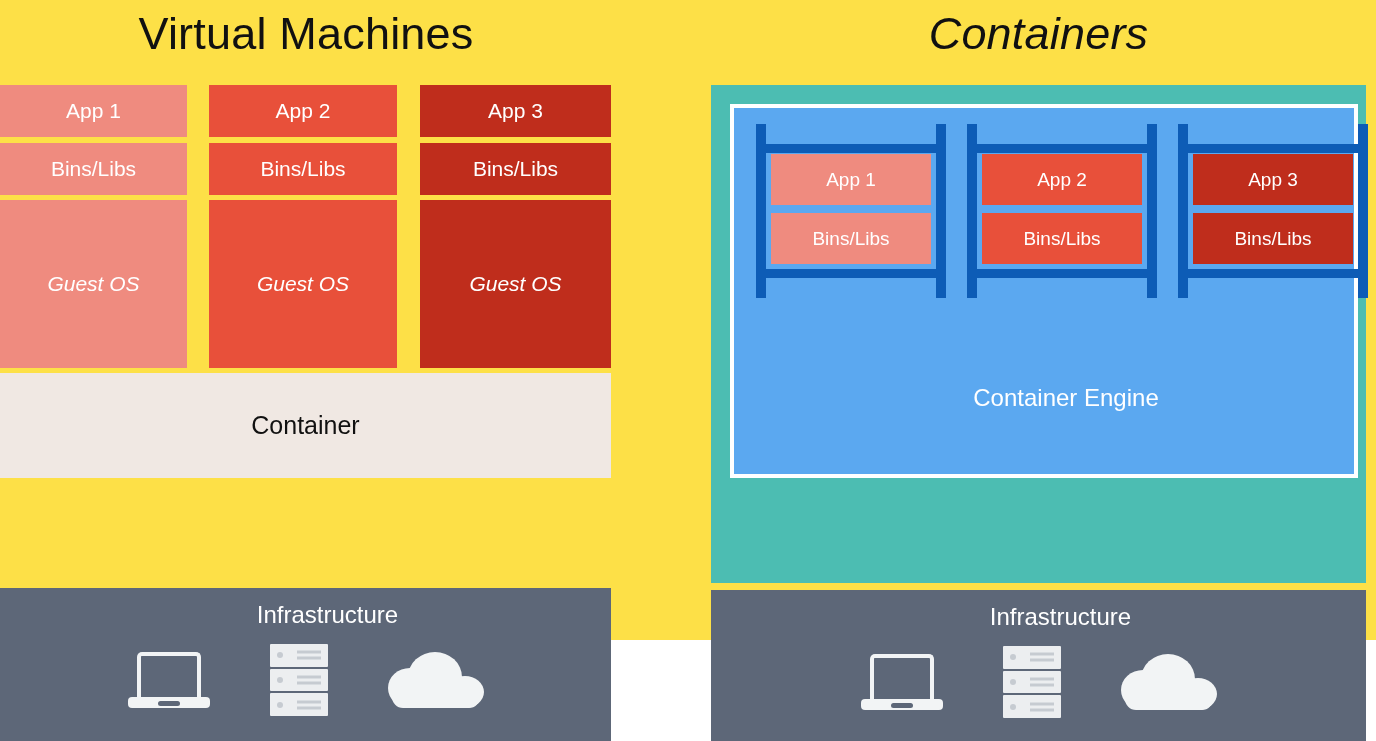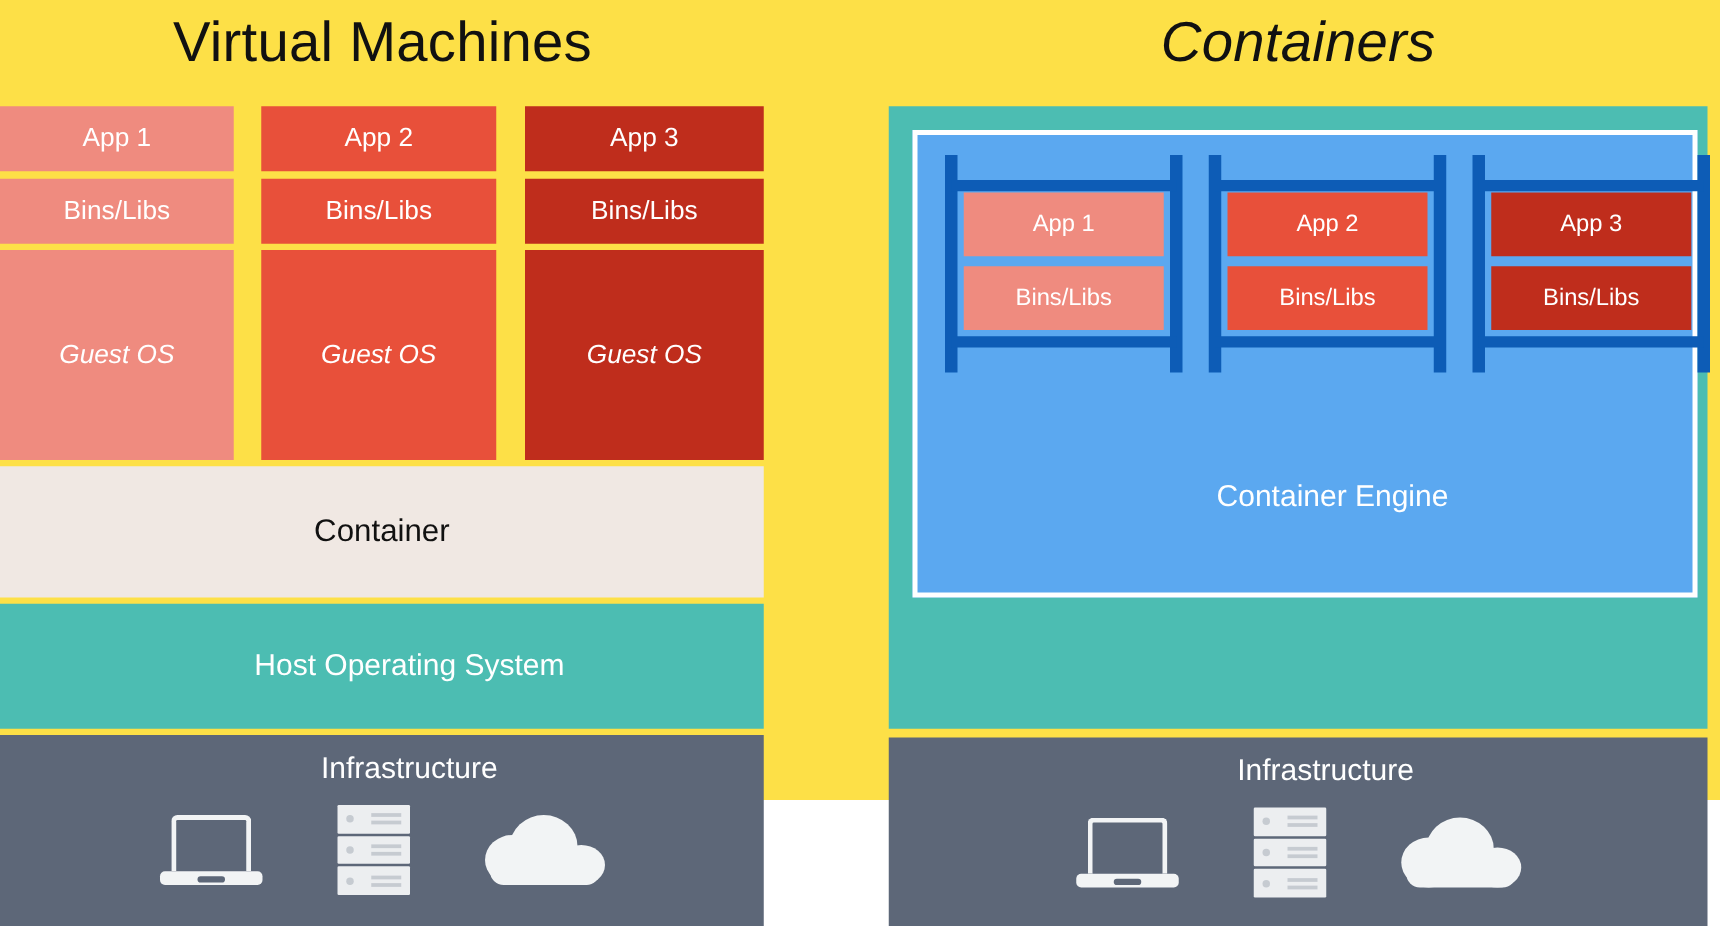--- a/index.html
+++ b/index.html
@@ -91,21 +91,20 @@
   <div class="block vm-app" style="left:209px;top:85px;width:188px;background:#e8503a;">App 2</div>
   <div class="block vm-bins" style="left:209px;top:143px;width:188px;background:#e8503a;">Bins/Libs</div>
   <div class="block vm-guest" style="left:209px;top:200px;width:188px;background:#e8503a;">Guest OS</div>
 
   <div class="block vm-app" style="left:420px;top:85px;width:191px;background:#bf2d1c;">App 3</div>
   <div class="block vm-bins" style="left:420px;top:143px;width:191px;background:#bf2d1c;">Bins/Libs</div>
   <div class="block vm-guest" style="left:420px;top:200px;width:191px;background:#bf2d1c;">Guest OS</div>
 
   <div class="block dark-text" style="left:0px;top:373px;width:611px;height:105px;background:#f0e8e3;">Container</div>
 
-  <div class="block big" style="left:0px;top:483px;width:611px;height:100px;background:#4cbdb2;">Host Operating System</div>
 
   <div class="abs" style="left:0px;top:588px;width:611px;height:153px;background:#5d6778;">
     <div class="block big" style="left:0px;top:8px;width:611px;height:38px;">Infrastructure</div>
     <div class="infra-icons" style="left:0px;top:52px;width:611px;height:80px;">
 
       <div class="ic-laptop">
         <div class="screen"></div>
           <div class="base"></div>
           <div class="notch"></div>
       </div>

